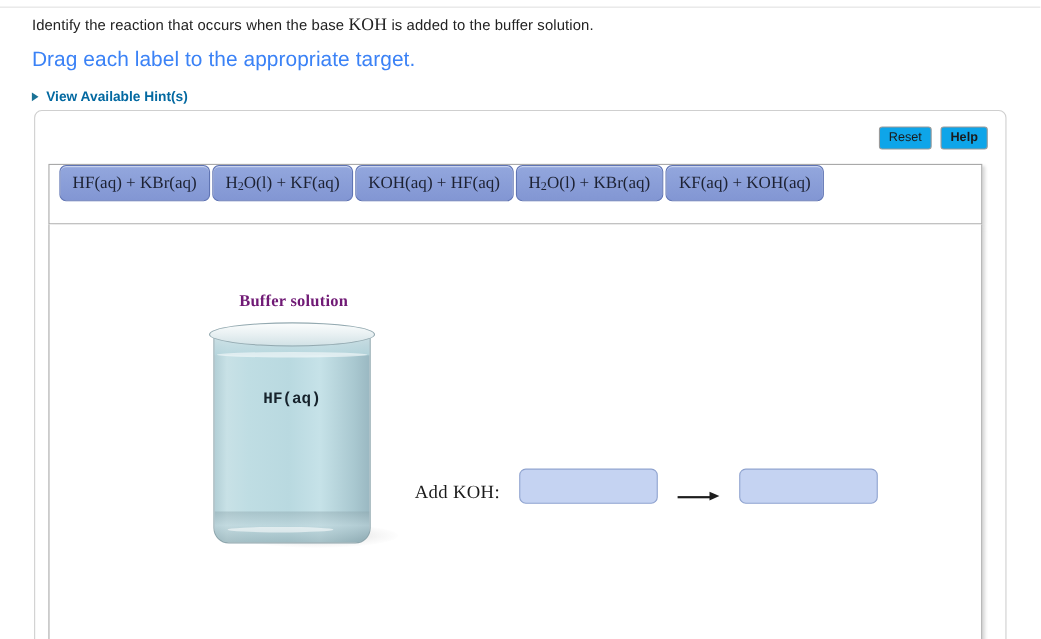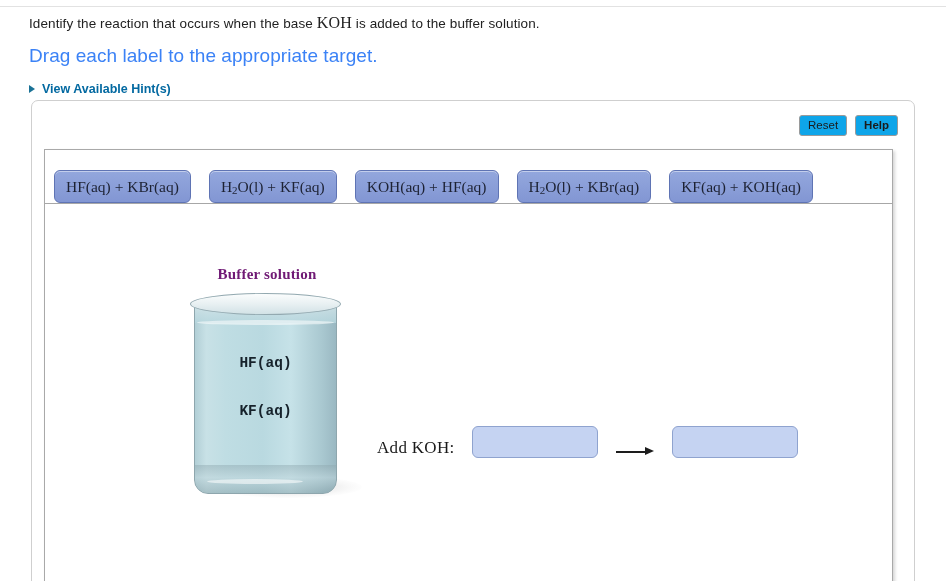--- a/index.html
+++ b/index.html
@@ -110,23 +110,23 @@
     position: absolute;
     top: 48px;
     left: 12px;
     width: 849px;
     height: 55px;
     border: 1px solid #a9a9a9;
     background: #ffffff;
     box-sizing: border-box;
     box-shadow: 2px 2px 3px rgba(0,0,0,0.16);
     display: flex;
-    align-items: flex-end;
+    align-items: flex-start;
     padding-left: 9px;
-    gap: 18px;
+    gap: 2px;
   }
   .drag-chip {
     background: linear-gradient(#93a7dd, #8296d3);
     border: 1px solid #5f74b4;
     border-radius: 6px;
     height: 33px;
     display: flex;
     align-items: center;
     justify-content: center;
     padding: 0 11px;
@@ -338,21 +338,20 @@
         <div class="beaker-shadow"></div>
         <div class="beaker-body">
           <div class="liquid-top-band"></div>
           <div class="liquid-meniscus"></div>
           <div class="beaker-base-band"></div>
           <div class="beaker-base-gloss"></div>
         </div>
         <div class="beaker-rim"></div>
         <div class="beaker-labels" id="beaker-labels">
             <div>HF(aq)</div>
-            <div>KF(aq)</div>
           </div>
       </div>
     </div>
 
     <div class="reaction-row">
       <span class="add-koh-label">Add KOH:</span>
       <div class="drop-target"></div>
       <div class="reaction-arrow">
         <div class="shaft"></div>
         <div class="head"></div>

